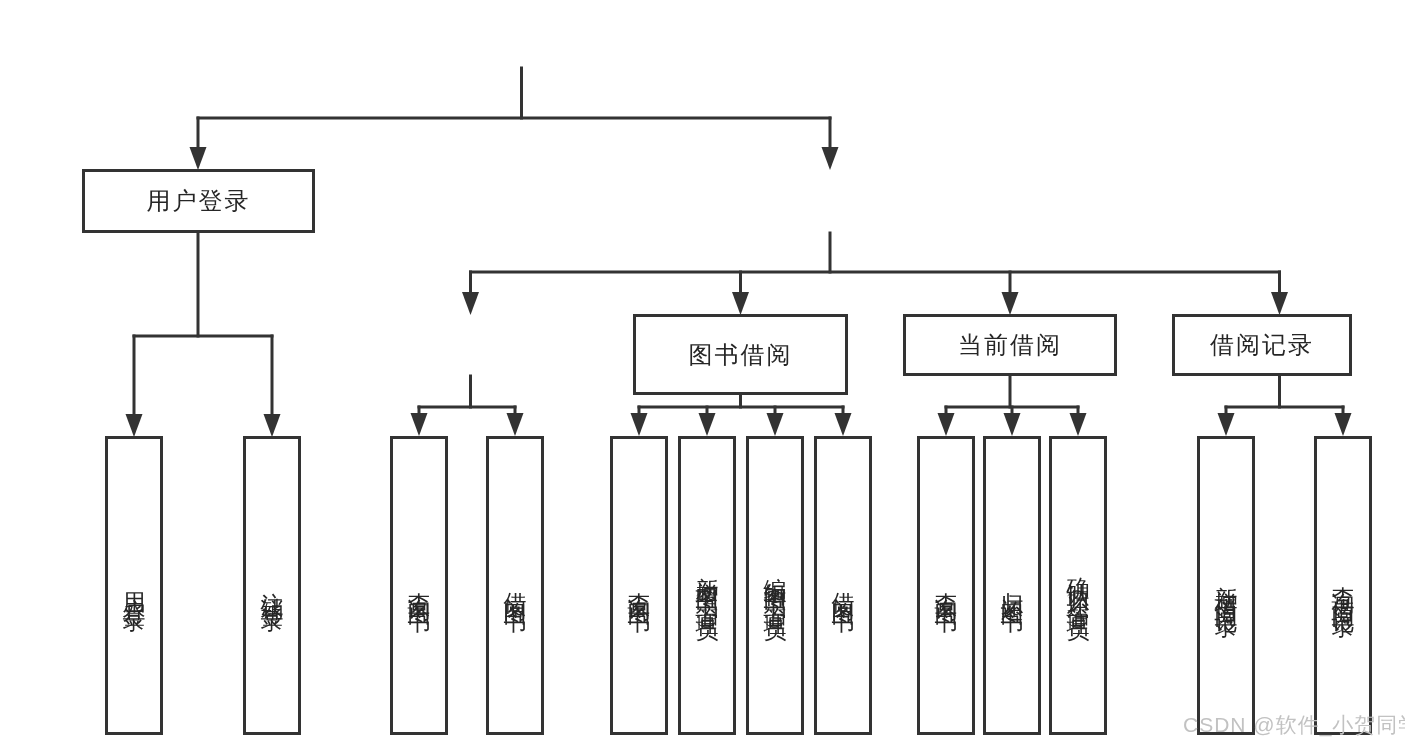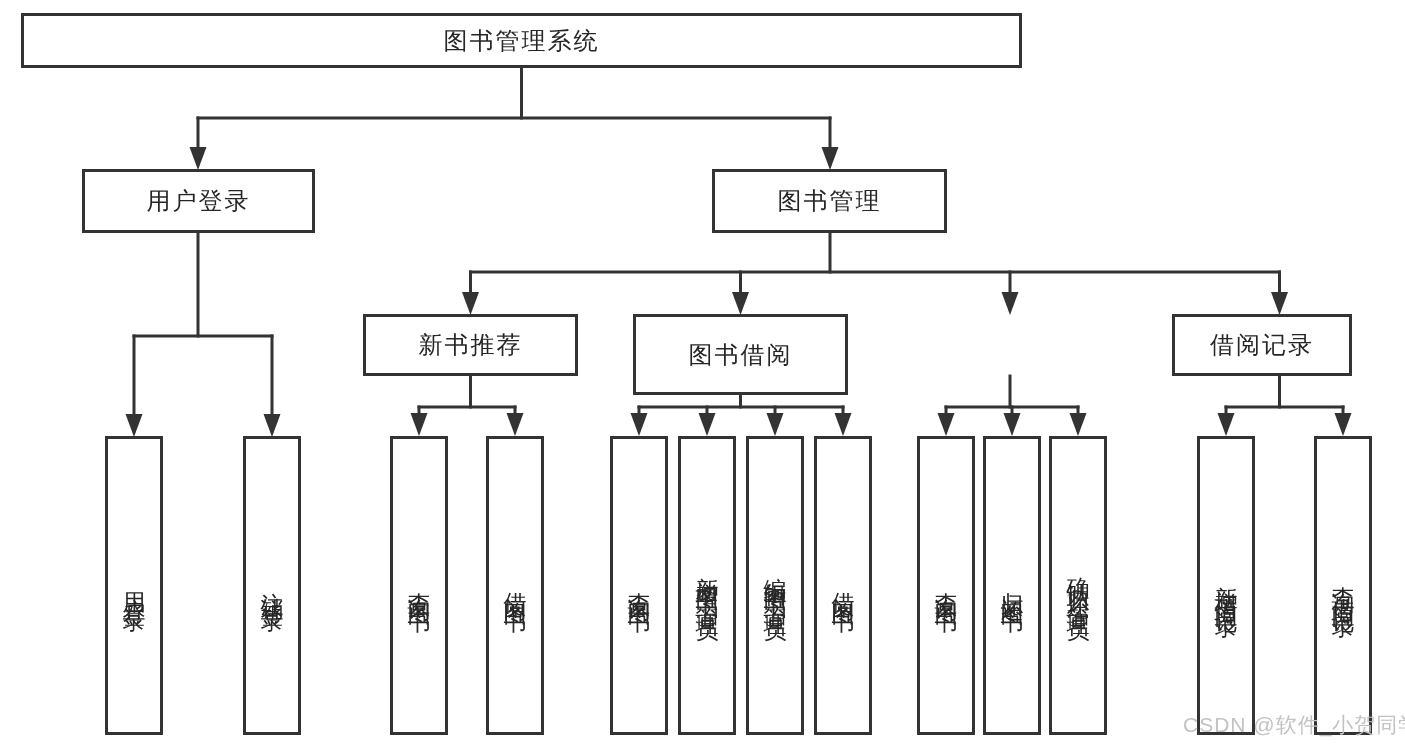--- a/index.html
+++ b/index.html
@@ -123,27 +123,25 @@
     <polygon points="1069.5,413 1086.5,413 1078,436"></polygon>
 
     <line x1="1279.5" y1="376" x2="1279.5" y2="407"></line>
     <line x1="1226" y1="407" x2="1343" y2="407"></line>
     <line x1="1226" y1="407" x2="1226" y2="414"></line>
     <polygon points="1217.5,413 1234.5,413 1226,436"></polygon>
     <line x1="1343" y1="407" x2="1343" y2="414"></line>
     <polygon points="1334.5,413 1351.5,413 1343,436"></polygon>
   </svg>
 
-  <div class="node" style="left:21px; top:13px; width:1001px; height:55px;">图书管理系统</div>
 
   <div class="node" style="left:82px; top:169px; width:233px; height:64px;">用户登录</div>
-  <div class="node" style="left:712px; top:169px; width:235px; height:64px;">图书管理</div>
 
-  <div class="node" style="left:363px; top:314px; width:215px; height:62px;">新书推荐</div>
   <div class="node" style="left:633px; top:314px; width:215px; height:81px;">图书借阅</div>
+  <div class="node" style="left:903px; top:314px; width:214px; height:62px;">当前借阅</div>
   <div class="node" style="left:1172px; top:314px; width:180px; height:62px;">借阅记录</div>
 
   <div class="node vnode" style="left:105px; top:436px; width:58px; height:299px;">用户登录</div>
   <div class="node vnode" style="left:243px; top:436px; width:58px; height:299px;">注销登录</div>
 
   <div class="node vnode" style="left:390px; top:436px; width:58px; height:299px;">查询图书</div>
   <div class="node vnode" style="left:486px; top:436px; width:58px; height:299px;">借阅图书</div>
 
   <div class="node vnode" style="left:610px; top:436px; width:58px; height:299px;">查询图书</div>
   <div class="node vnode" style="left:678px; top:436px; width:58px; height:299px;">新增图书（管理员）</div>

